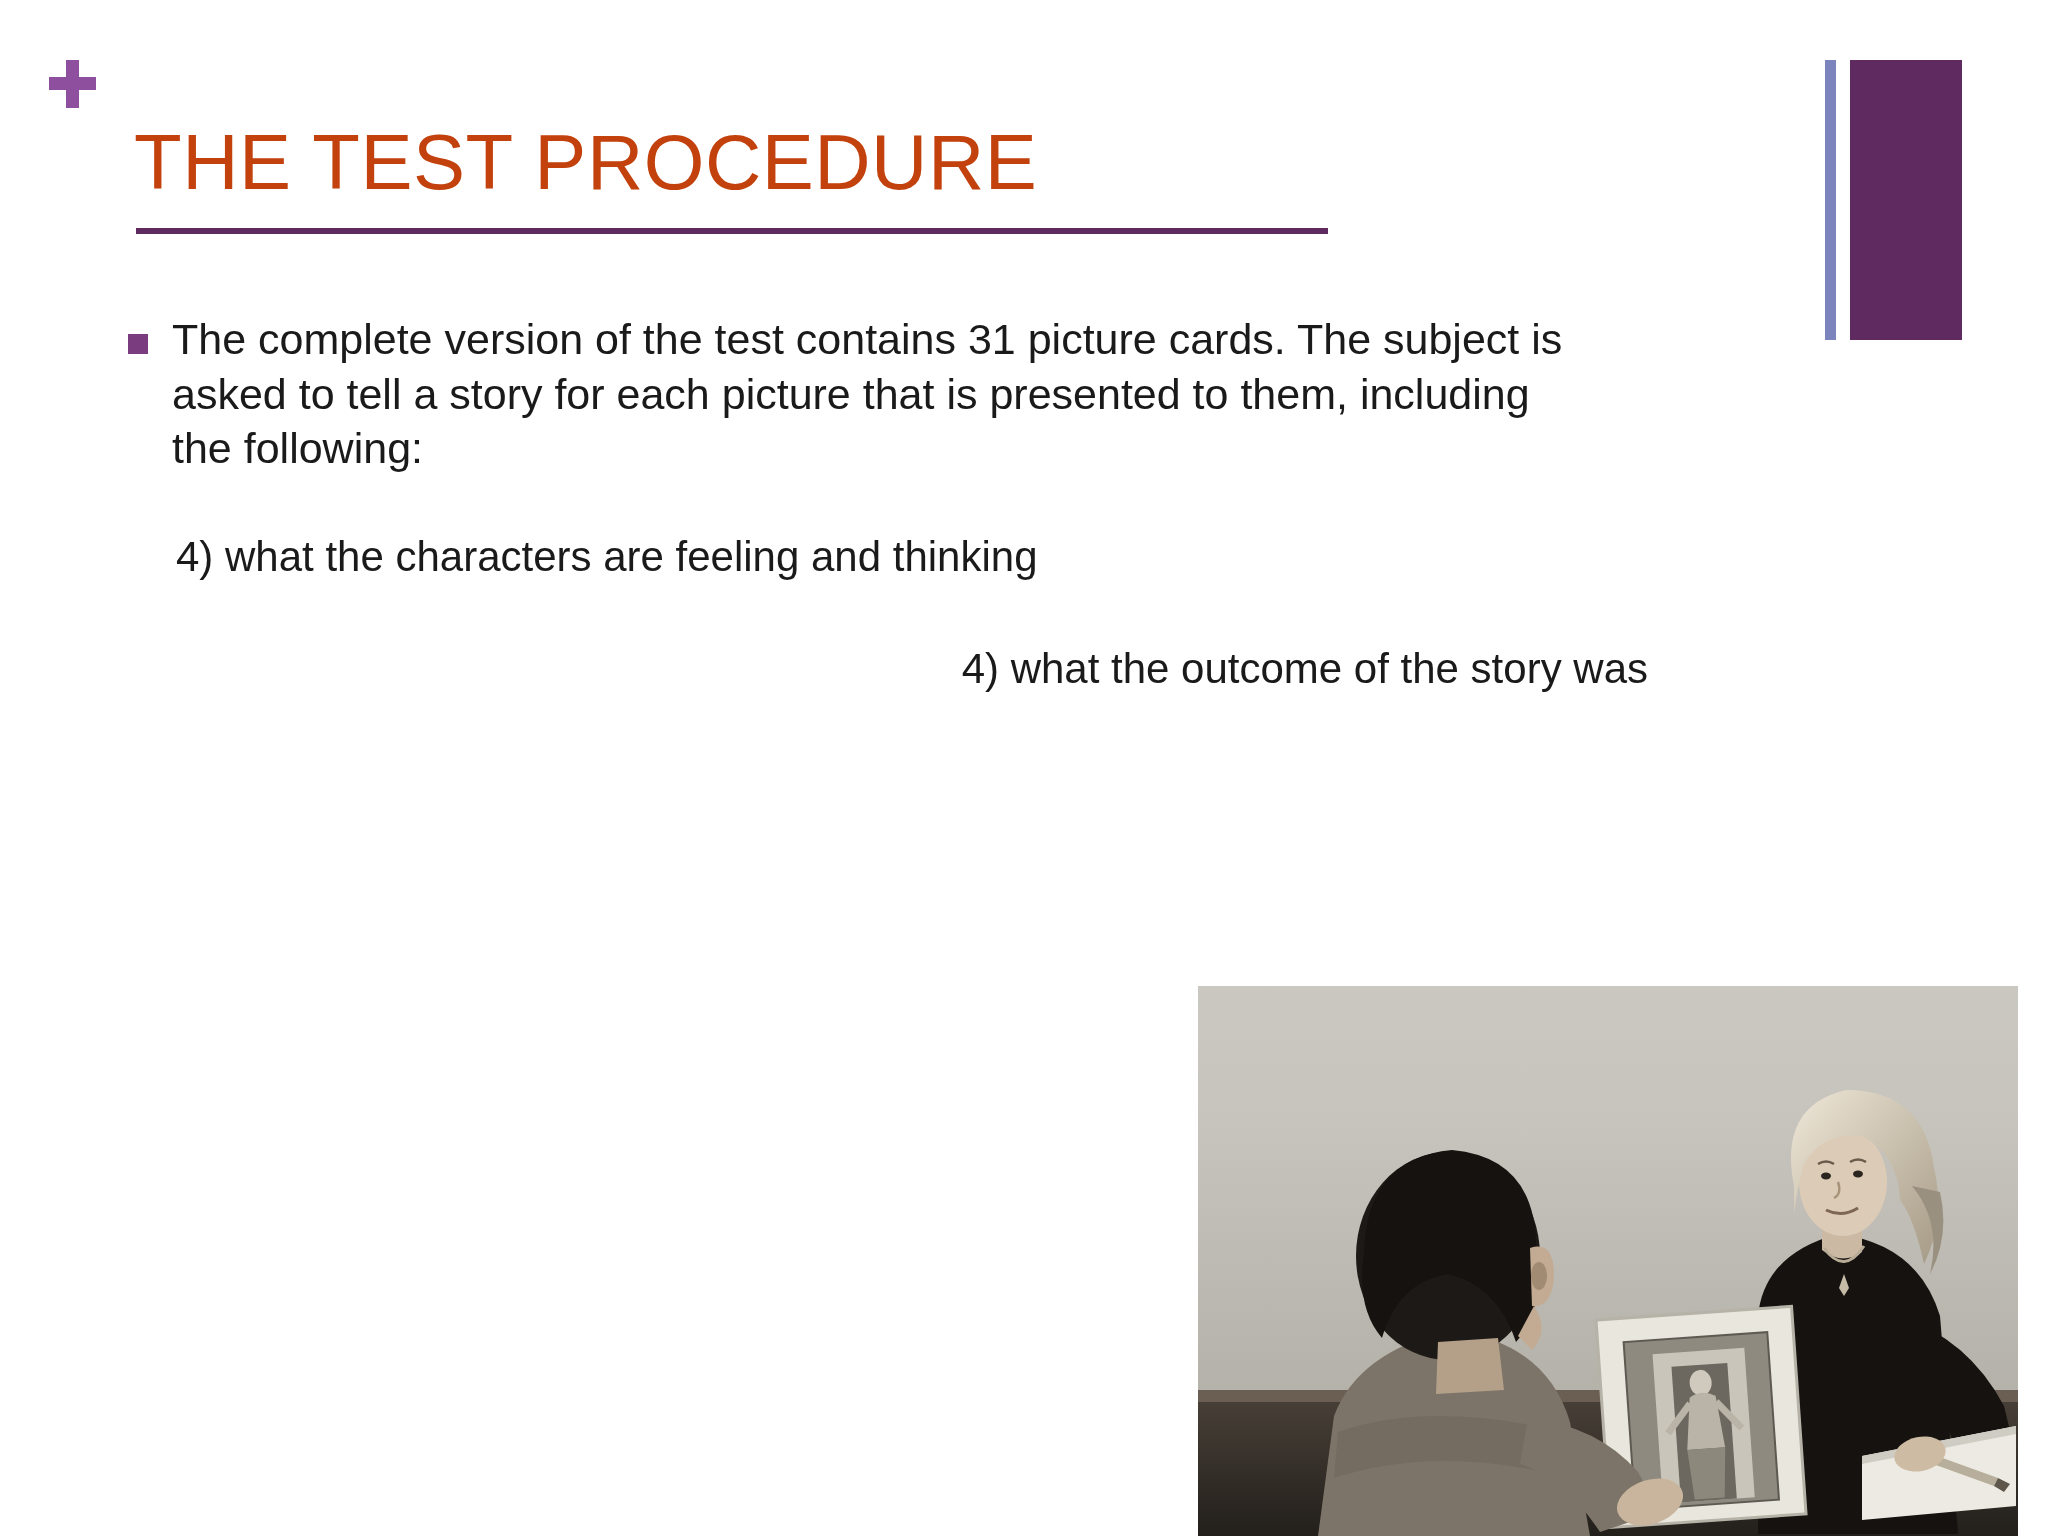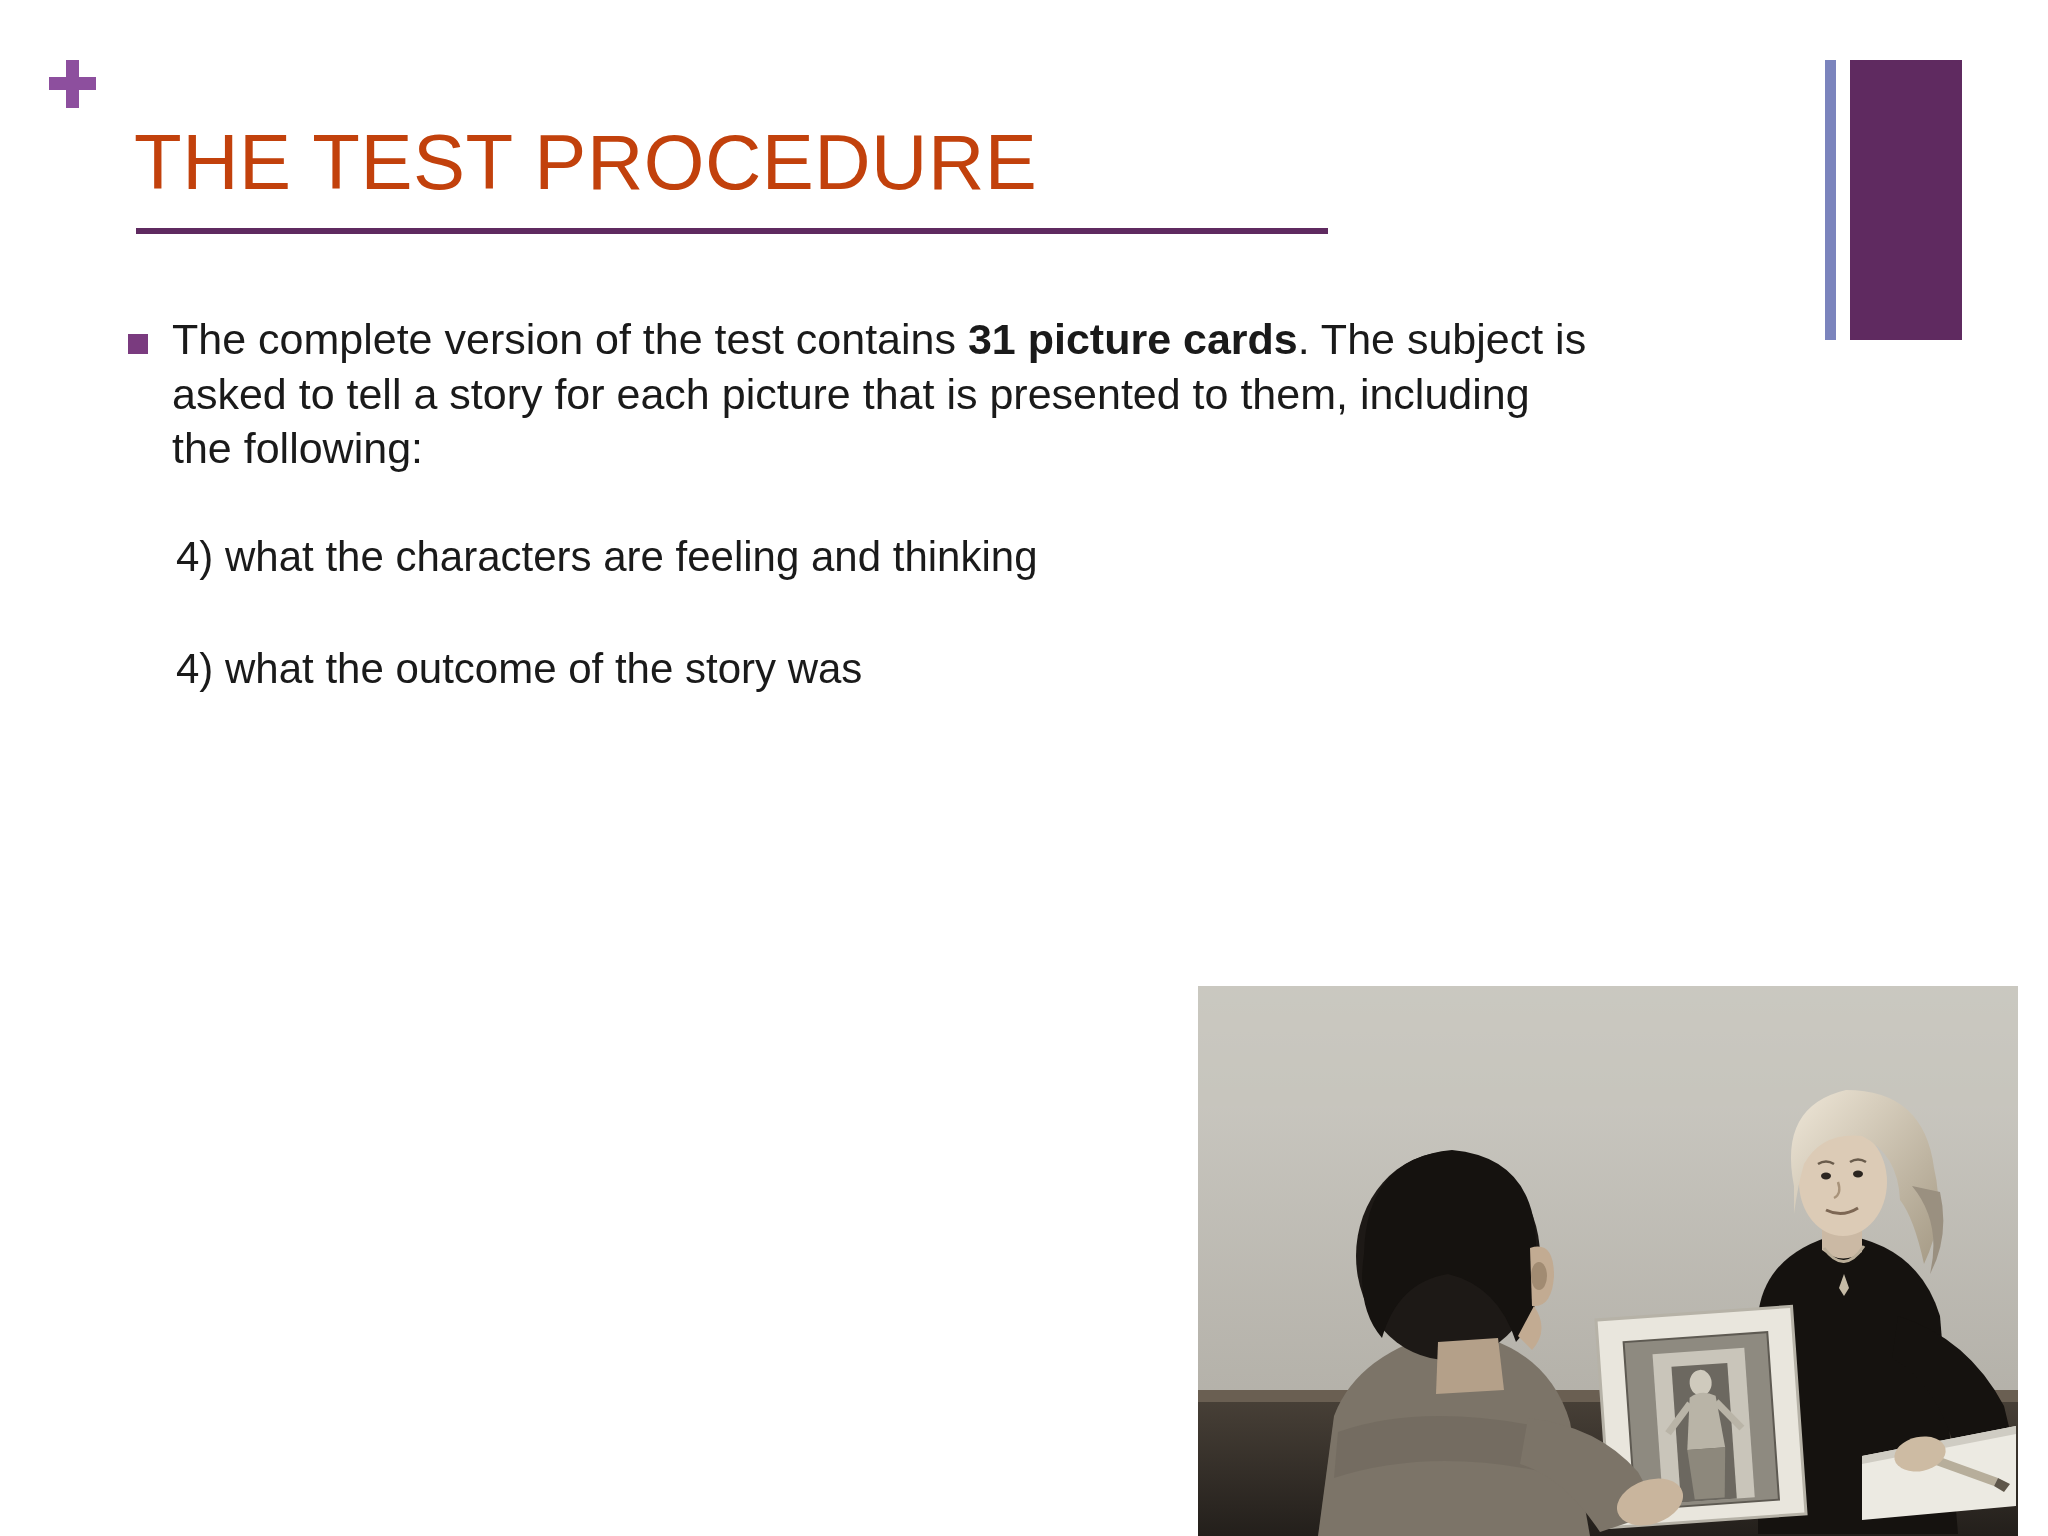--- a/index.html
+++ b/index.html
@@ -101,35 +101,36 @@
     margin-right: 24px;
     flex: 0 0 auto;
   }
   .bullet-text {
     font-size: 43px;
     line-height: 1.27;
     color: #1a1a1a;
     max-width: 1420px;
   }
   .bullet-text b {
-    font-weight: bold;
+    font-weight: normal;
   }
 
   .numbered-list {
     margin-top: 56px;
     padding-left: 48px;
   }
   .numbered-item {
     font-size: 42px;
     line-height: 1.2;
     color: #1a1a1a;
     margin-bottom: 62px;
   }
   .numbered-item:last-child {
     margin-bottom: 0;
+    text-align: right;
   }
 
   
   .photo-frame {
     position: absolute;
     left: 1198px;
     top: 986px;
     width: 820px;
     height: 550px;
     overflow: hidden;

